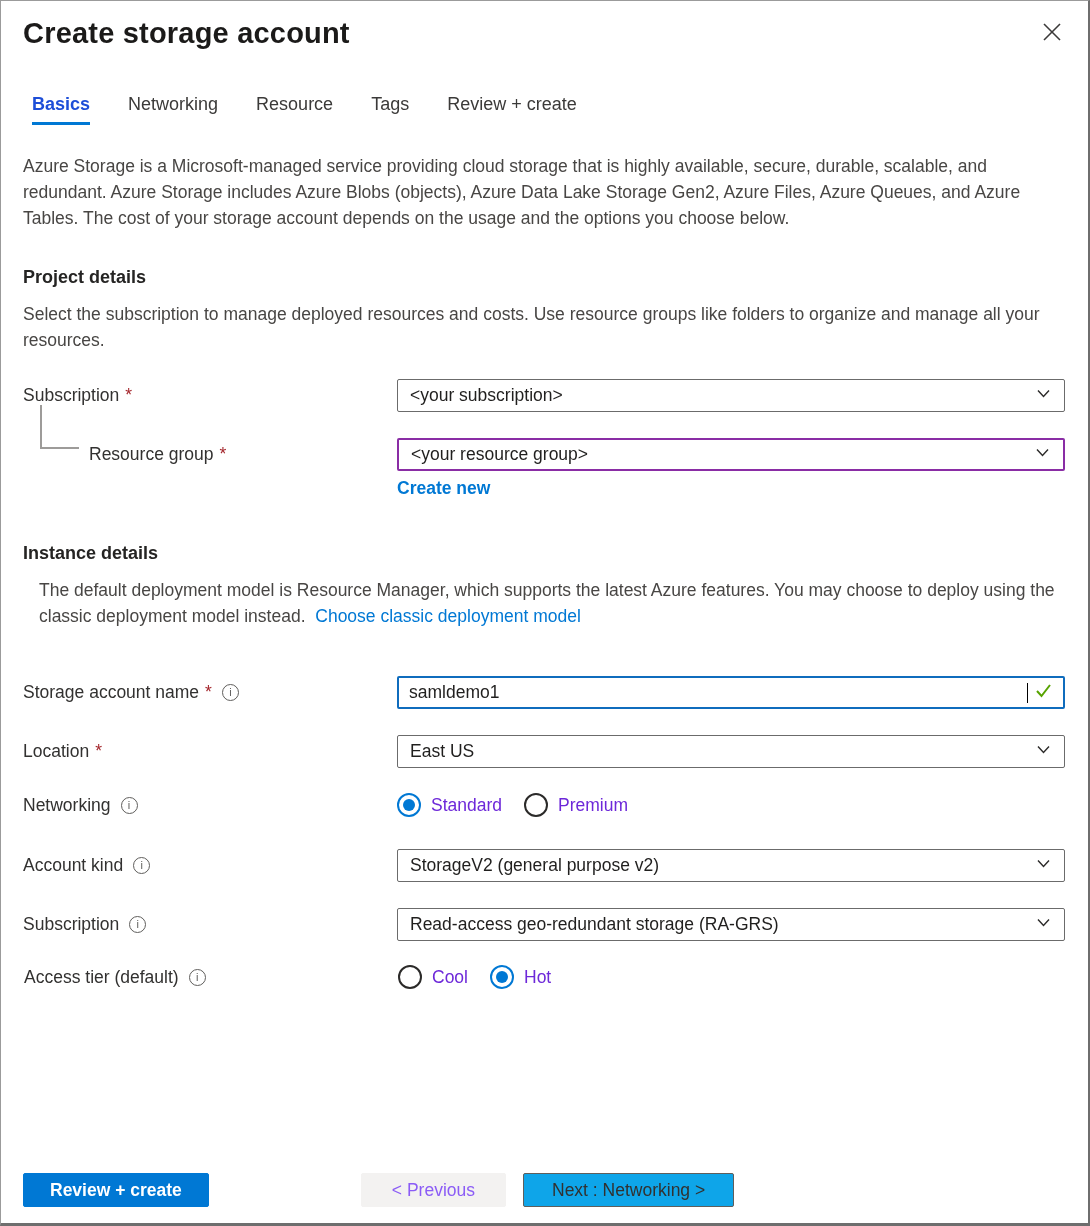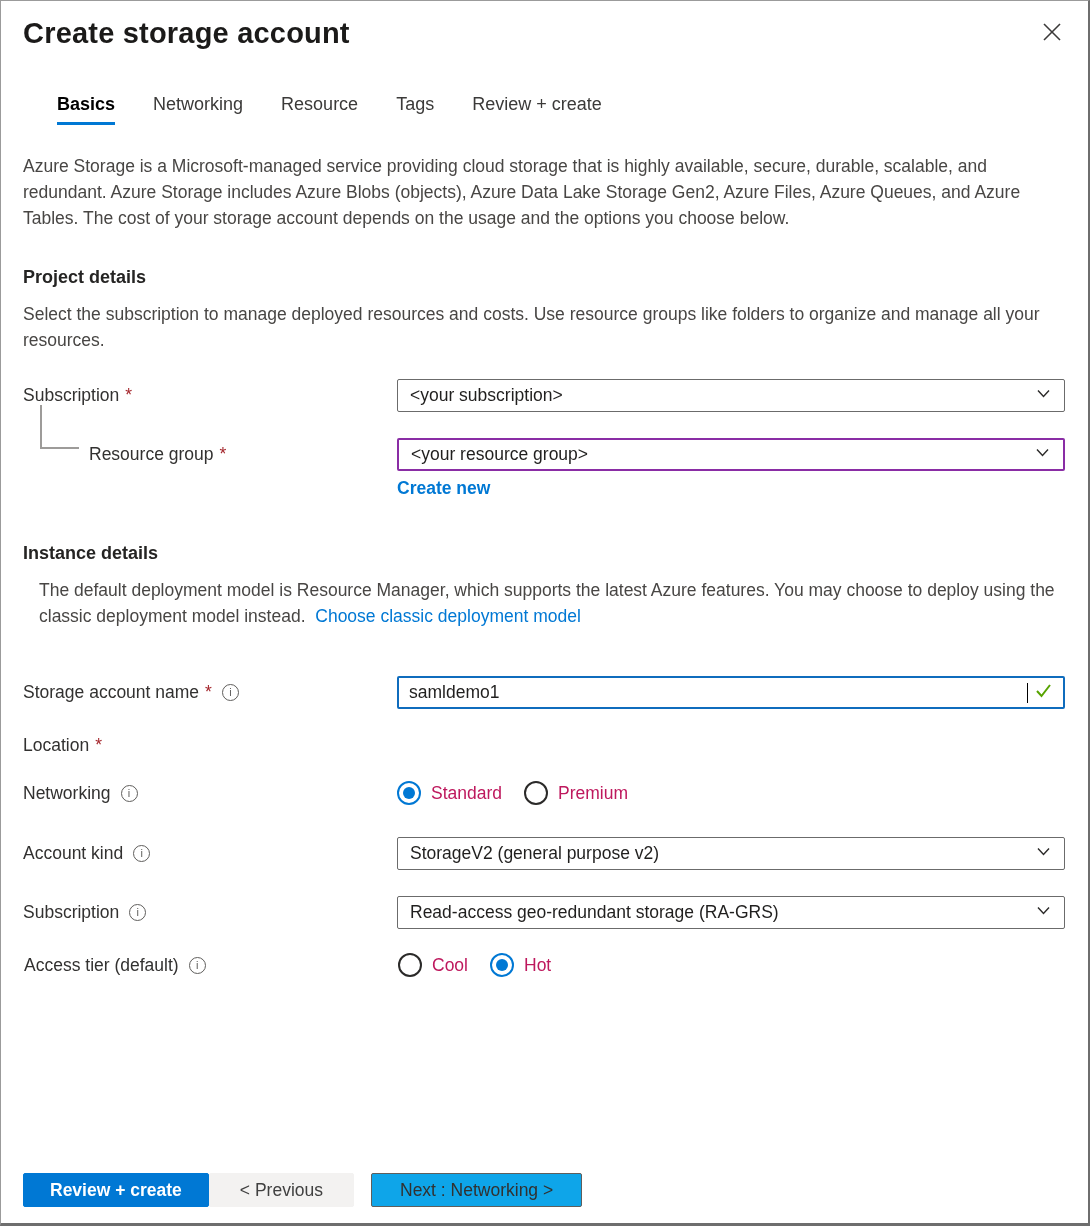--- a/index.html
+++ b/index.html
@@ -10,21 +10,21 @@
     border:1px solid #9b9b9b; border-right:2px solid #6e6e6e; border-bottom:3px solid #6e6e6e;
     position:relative; overflow:hidden;
   }
   .page { padding:16px 22px 0 22px; position:relative; height:100%; }
 
   .title { font-size:29px; font-weight:700; color:#1b1a19; letter-spacing:.2px; }
   .close-btn { position:absolute; top:20px; right:24px; width:24px; height:24px; background:none; border:none; cursor:pointer; }
 
   .tabs { margin-top:44px; display:flex; padding-left:9px; }
   .tab { font-size:18px; color:#3b3a39; margin-right:38px; background:none; border:none; cursor:pointer; position:relative; padding:0 0 10px 0; font-family:inherit; }
-  .tab.active { color:#000000; font-weight:700;margin-left:25px; }
+  .tab.active { color:#1d4ed8; font-weight:700; }
   .tab.active::after { content:""; position:absolute; left:0; right:0; bottom:0; height:3px; background:#0078d4; }
 
   p.body-text { font-size:17.5px; line-height:26px; color:#484644; }
   .intro { margin-top:28px; }
   .link { color:#0078d4; text-decoration:none; cursor:pointer; }
   .link-row { font-size:17.5px; line-height:26px; display:flex; align-items:center; gap:6px; }
 
   .section-heading { font-size:18px; font-weight:700; color:#252423; }
   .proj-heading { margin-top:36px; }
   .proj-desc { margin-top:13px; }
@@ -57,29 +57,29 @@
   .text-input-wrap input { border:none; outline:none; flex:1; font-size:17.5px; font-family:inherit; color:#201f1e; background:transparent; }
   .caret { width:1px; height:20px; background:#000; margin-left:-6px; margin-right:6px; }
 
   .row-location { margin-top:26px; }
   .row-performance { margin-top:25px; }
   .row-accountkind { margin-top:32px; }
   .row-replication { margin-top:26px; }
   .row-accesstier { margin-top:24px;justify-content:flex-end; }
 
   .radio-group { display:flex; align-items:center; gap:22px; }
-  .radio-option { display:flex; align-items:center; gap:10px; cursor:pointer; background:none; border:none; font-family:inherit; font-size:17.5px; color:#be185d; }
+  .radio-option { display:flex; align-items:center; gap:10px; cursor:pointer; background:none; border:none; font-family:inherit; font-size:17.5px; color:#6d28d9; }
   .radio-circle { width:24px; height:24px; border-radius:50%; border:2px solid #2b2a29; display:flex; align-items:center; justify-content:center; background:#fff; }
   .radio-option.selected .radio-circle { border-color:#0078d4; }
   .radio-option.selected .radio-dot { width:12px; height:12px; border-radius:50%; background:#0078d4; }
 
   .footer { position:absolute; left:22px; right:22px; bottom:16px; display:flex; align-items:center; }
   .btn { height:34px; font-size:17.5px; border-radius:2px; cursor:pointer; font-family:inherit; }
   .btn-primary { background:#0078d4; color:#fff; border:1px solid #0078d4; font-weight:700; padding:0 26px; }
-  .btn-disabled { background:#f3f2f1; color:#404040; border:1px solid #f3f2f1; padding:0 30px; cursor:default; }
+  .btn-disabled { background:#f3f2f1; color:#8b5cf6; border:1px solid #f3f2f1; padding:0 30px; margin-left:152px; cursor:default; }
   .btn-secondary { background:#0ea5e9; color:#323130; border:1px solid #5f5e5c; padding:0 28px; margin-left:17px; }
 </style>
 </head>
 <body>
 
 <div class="page">
 
   <div class="title">Create storage account</div>
   <button class="close-btn" aria-label="Close">
     <span>
@@ -161,20 +161,30 @@
         </span>
       </div>
     </div>
   </div>
 
   <div class="field-row row-location">
     <div class="label-col">
       <span>Location</span>
       <span class="required">*</span>
     </div>
+    <div class="control-col">
+      <div class="select-box">
+        <span class="value">East US</span>
+        <span class="chevron">
+          <svg width="17" height="17" viewBox="0 0 17 17">
+              <polyline points="3,5.5 8.5,11.5 14,5.5" fill="none" stroke="#2b2a29" stroke-width="1.4"></polyline>
+            </svg>
+        </span>
+      </div>
+    </div>
   </div>
 
   <div class="field-row row-performance">
     <div class="label-col">
       <span>Networking</span>
       <i class="info-icon">i</i>
     </div>
     <div class="control-col">
       <div class="radio-group">
         <button class="radio-option selected">

